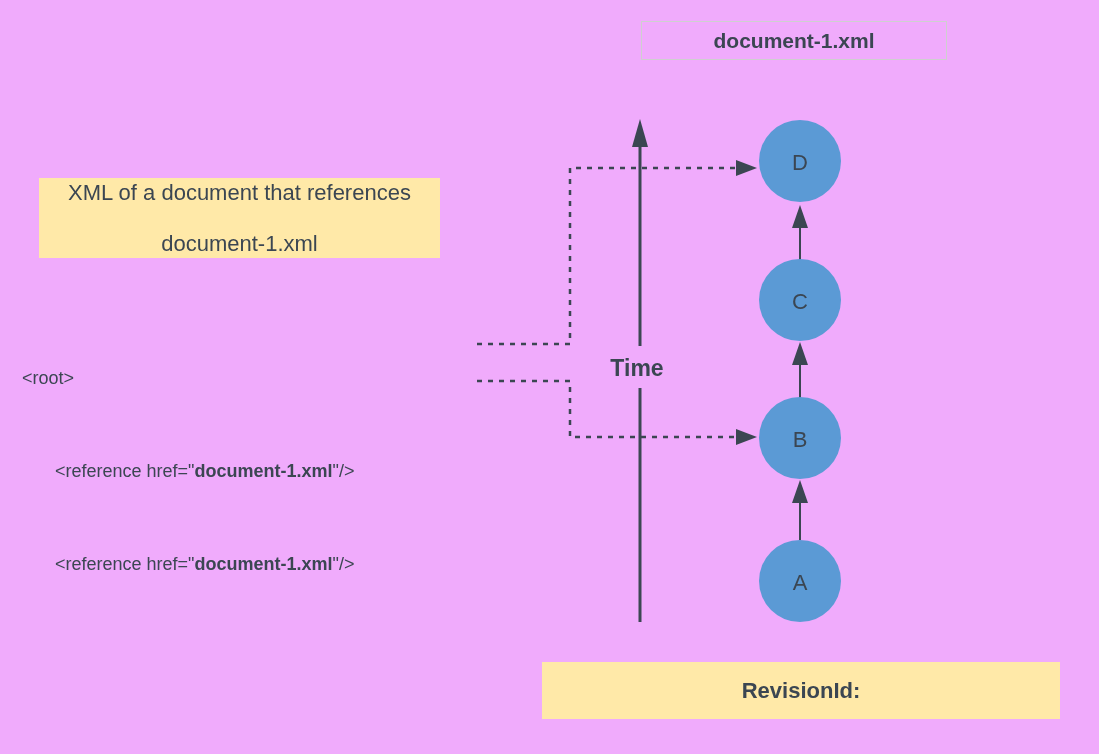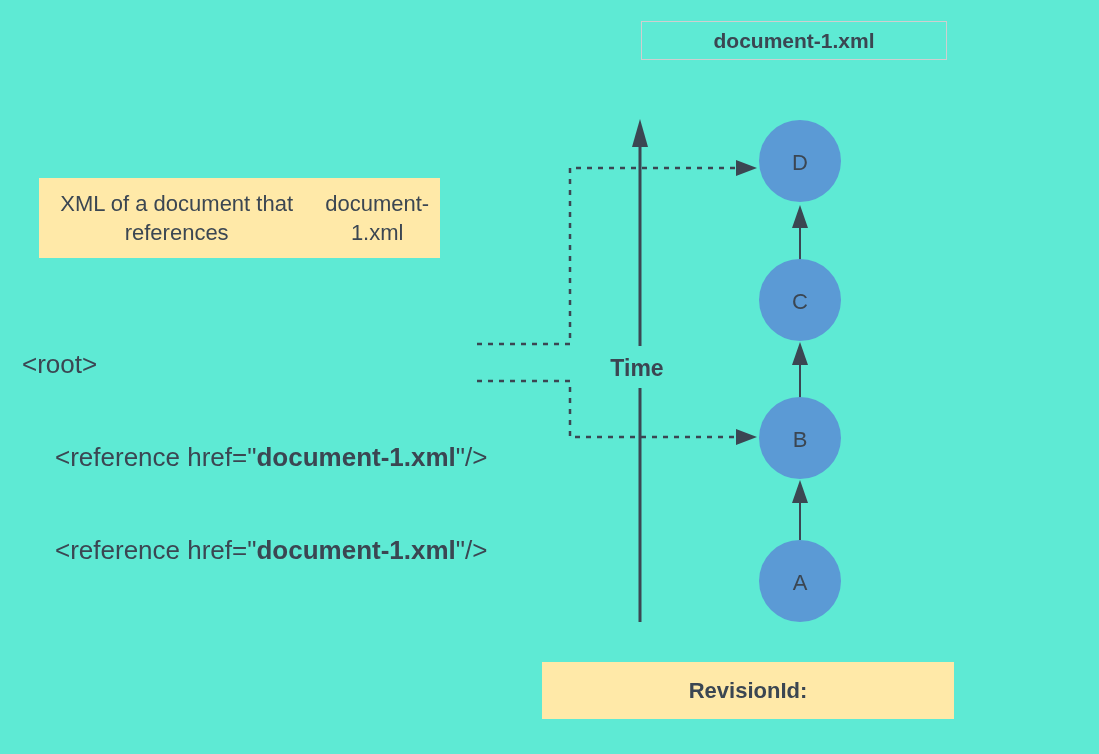--- a/index.html
+++ b/index.html
@@ -8,21 +8,21 @@
     background: #000000;
     width: 1099px;
     height: 754px;
     overflow: hidden;
     font-family: "Liberation Sans", sans-serif;
   }
   .stage {
     position: relative;
     width: 1099px;
     height: 754px;
-    background: #5eead4;
+    background: #f0abfc;
   }
   .title-box {
     position: absolute;
     left: 641px;
     top: 21px;
     width: 304px;
     height: 37px;
     border: 1px solid #cfcfcf;
     color: #3b4652;
     font-size: 21px;
@@ -35,45 +35,45 @@
     position: absolute;
     left: 39px;
     top: 178px;
     width: 401px;
     height: 80px;
     background: #ffe9a8;
     color: #3b4652;
     font-size: 22px;
     line-height: 29px;
     display: flex;
-    flex-direction: row;
+    flex-direction: column;
     align-items: center;
-    justify-content: flex-start;
+    justify-content: space-between;
     text-align: center;
   }
   .xml-code {
     position: absolute;
     left: 22px;
-    top: 287px;
+    top: 301px;
     color: #3b4652;
-    font-size: 26px;
+    font-size: 18px;
     line-height: 31px;
     white-space: pre;
   }
   .xml-code .indent {
     padding-left: 33px;
   }
   .xml-code b {
     font-weight: 700;
   }
   .revision-box {
     position: absolute;
     left: 542px;
     top: 662px;
-    width: 412px;
+    width: 518px;
     height: 57px;
     background: #ffe9a8;
     color: #3b4652;
     font-size: 22px;
     display: flex;
     align-items: center;
     justify-content: center;
     white-space: pre;
   }
   .revision-box b {

